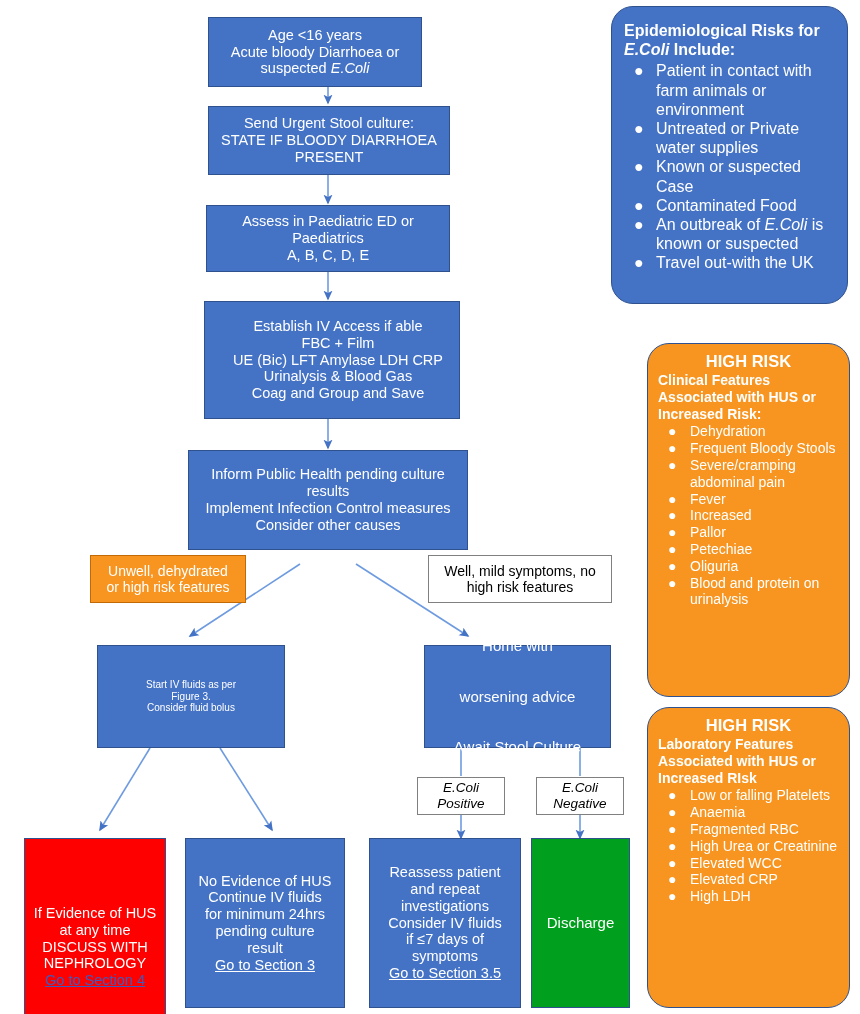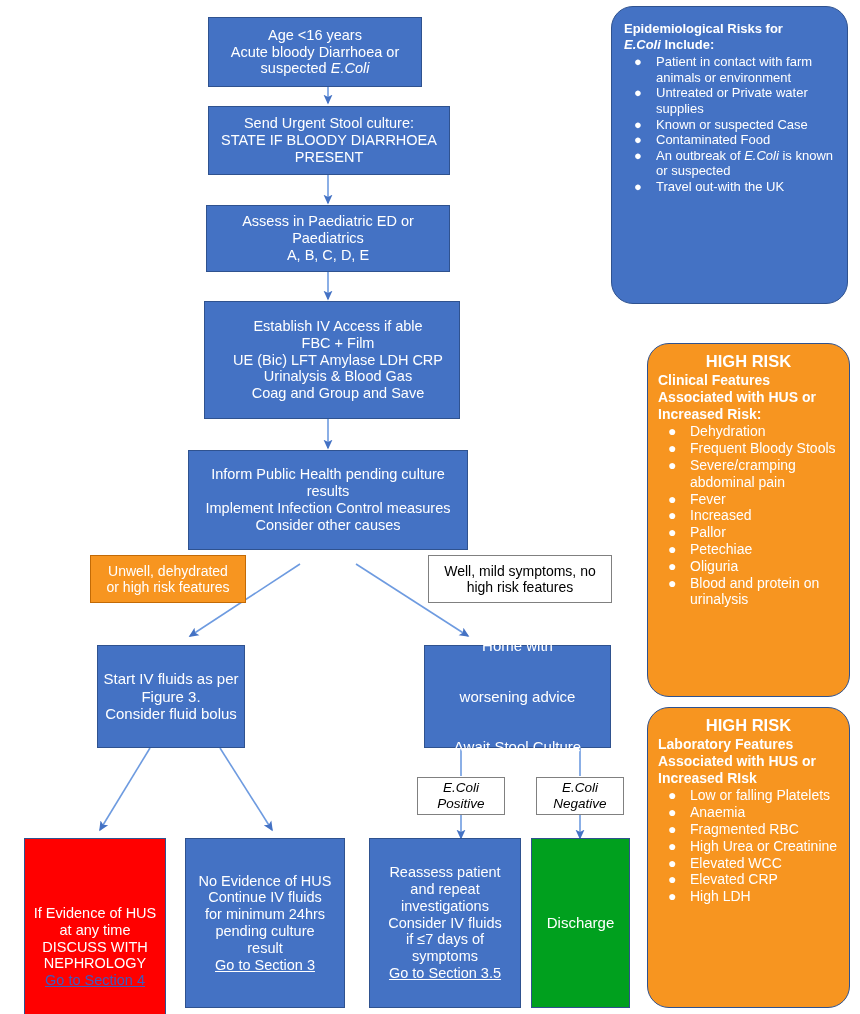--- a/index.html
+++ b/index.html
@@ -208,21 +208,21 @@
   <div class="node node-orange" style="left:90px; top:555px; width:156px; height:48px; font-size:14px;">
     <span class="ln">Unwell, dehydrated</span>
     <span class="ln">or high risk features</span>
   </div>
 
   <div class="node node-white" style="left:428px; top:555px; width:184px; height:48px; font-size:14px;">
     <span class="ln">Well, mild symptoms, no</span>
     <span class="ln">high risk features</span>
   </div>
 
-  <div class="node node-blue" style="left:97px; top:645px; width:148px; height:103px; font-size:15px;">
+  <div class="node node-blue" style="left:97px; top:645px; width:188px; height:103px; font-size:10px;">
     <span class="ln">Start IV fluids as per</span>
     <span class="ln">Figure 3.</span>
     <span class="ln">Consider fluid bolus</span>
   </div>
 
   <div class="node node-blue" style="left:424px; top:645px; width:187px; height:103px; font-size:15px;gap:33px;">
     <span class="ln">Home with</span>
     <span class="ln">worsening advice</span>
     <span class="ln">Await Stool Culture</span>
   </div>
@@ -261,21 +261,21 @@
     <span class="ln">Consider IV fluids</span>
     <span class="ln">if ≤7 days of</span>
     <span class="ln">symptoms</span>
     <a class="link-line link-white" href="#">Go to Section 3.5</a>
   </div>
 
   <div class="node node-green" style="left:531px; top:838px; width:99px; height:170px; font-size:15px;">
     <span class="ln">Discharge</span>
   </div>
 
-  <div class="panel panel-blue" style="left:611px; top:6px; width:237px; height:298px; padding:14px 10px 11px 10px; font-size:13px;">
+  <div class="panel panel-blue" style="left:611px; top:6px; width:237px; height:298px; padding:14px 10px 11px 10px; font-size:16px;">
     <div class="panel-title" style="padding-left:2px;">
       <div>Epidemiological Risks for</div>
       <div><span class="ital">E.Coli</span><span> Include:</span></div>
     </div>
     <ul class="panel-list" style="margin-top:2px;">
       <li><span class="bullet">●</span><span>Patient in contact with farm animals or environment</span></li>
       <li><span class="bullet">●</span><span>Untreated or Private water supplies</span></li>
       <li><span class="bullet">●</span><span>Known or suspected Case</span></li>
       <li><span class="bullet">●</span><span>Contaminated Food</span></li>
       <li><span class="bullet">●</span><span>An outbreak of <span class="ital">E.Coli</span> is known or suspected</span></li>

